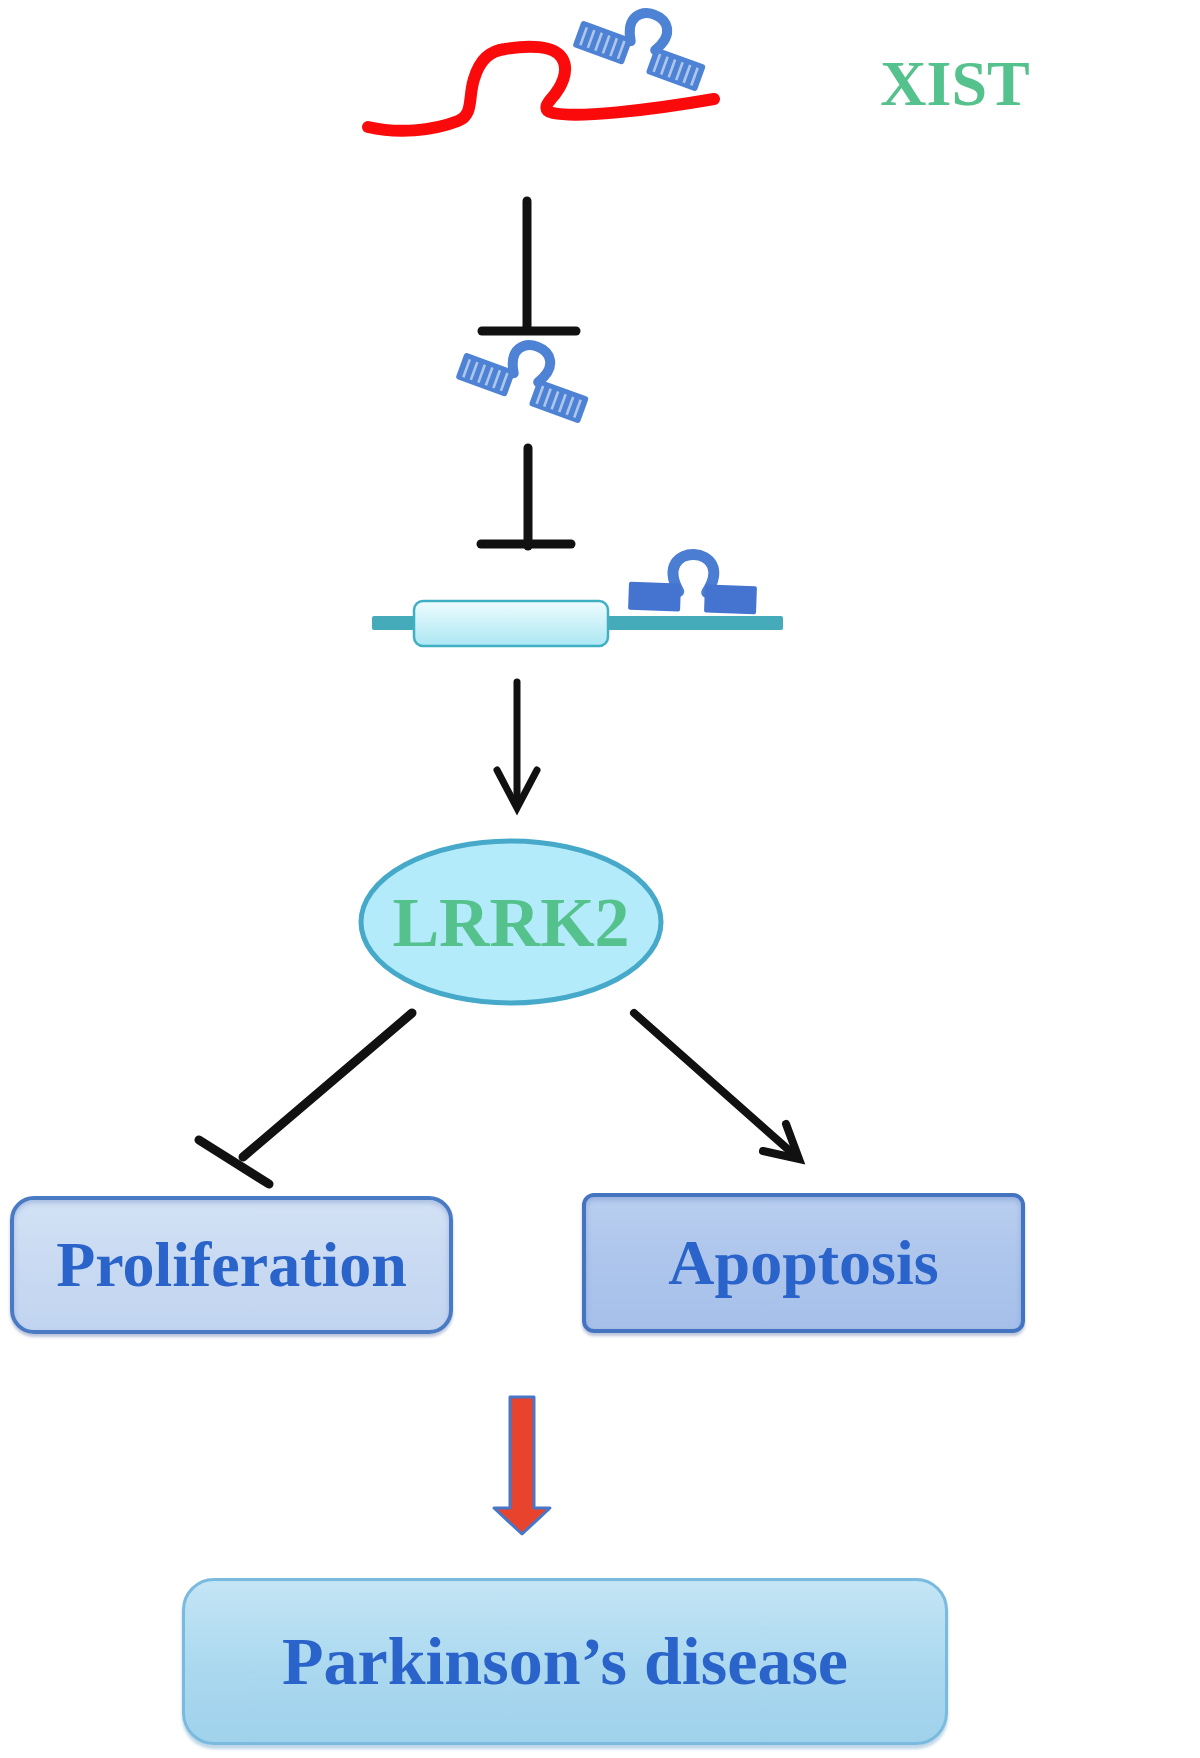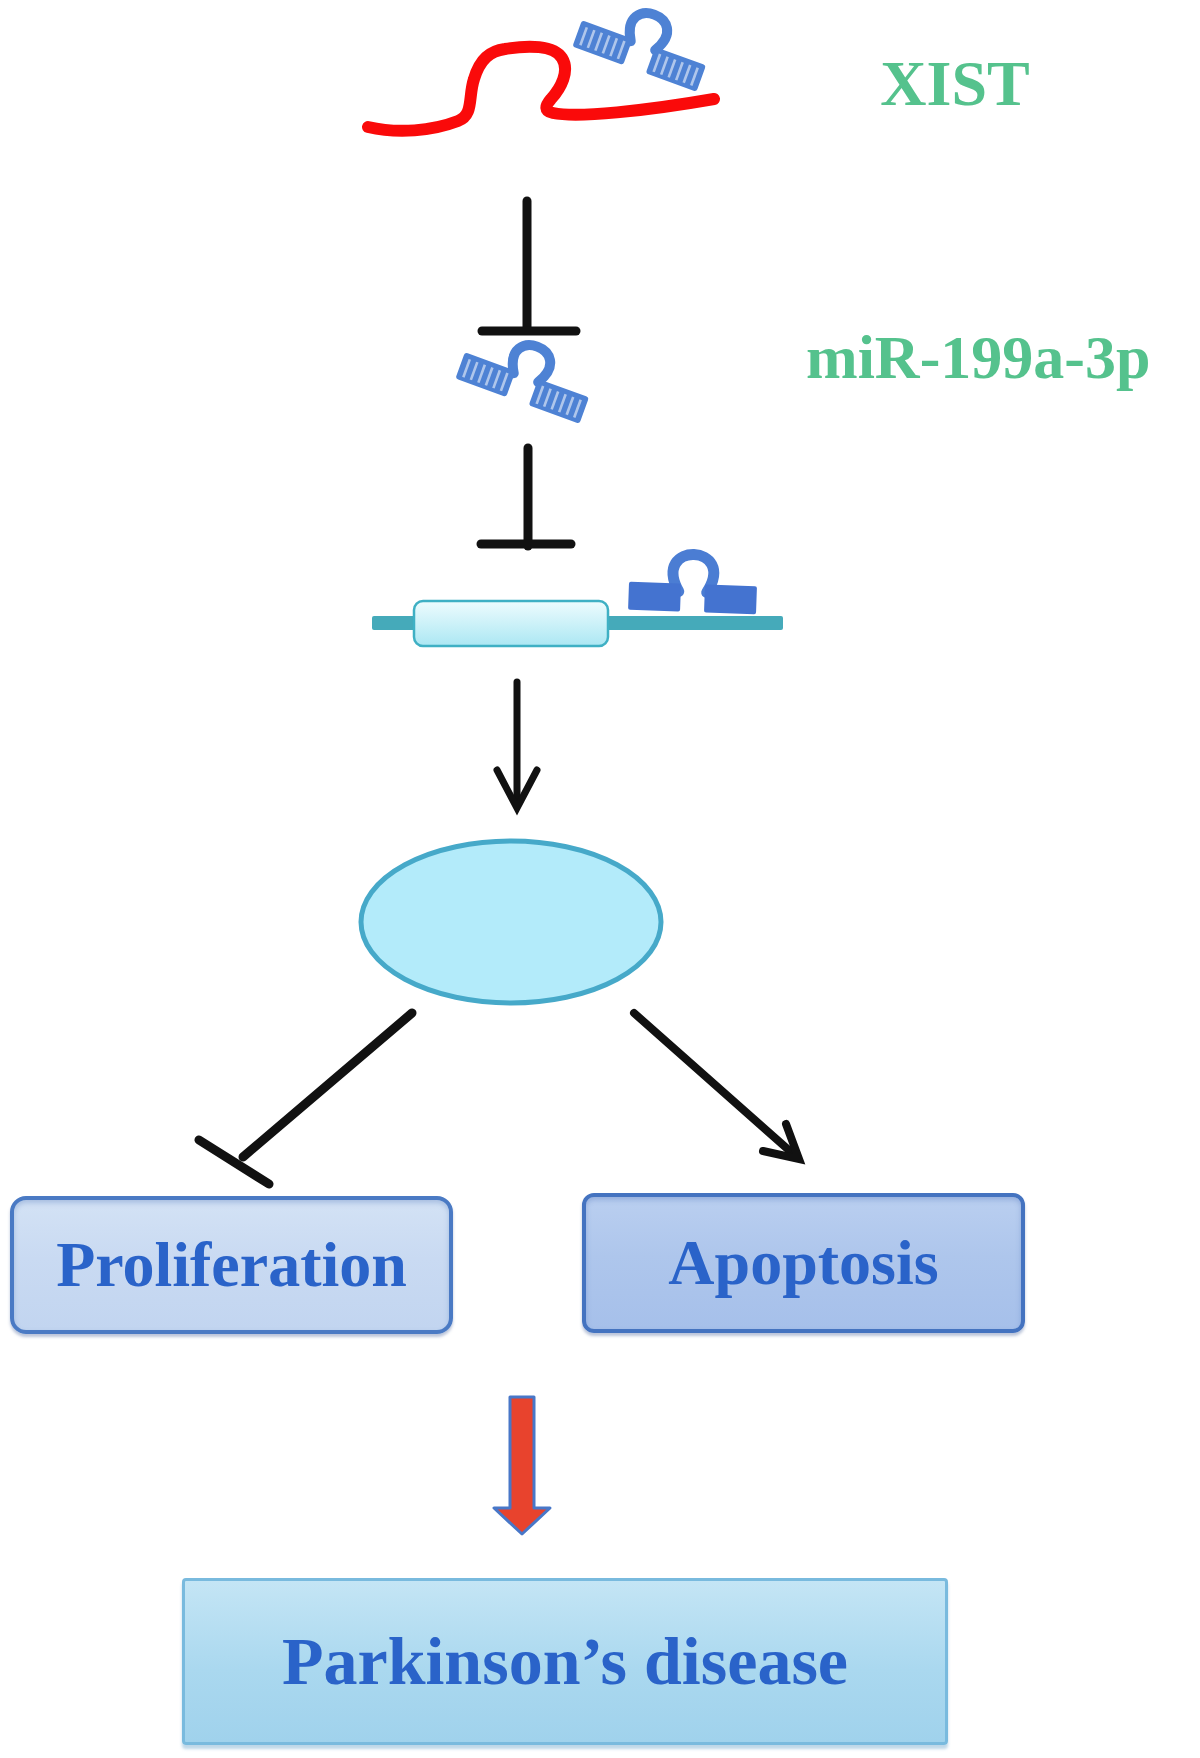--- a/index.html
+++ b/index.html
@@ -29,35 +29,35 @@
   .node-box{
     position:absolute;
     display:flex;align-items:center;justify-content:center;
     font-weight:bold;
     color:#2a63c9;
     box-sizing:border-box;
   }
   .box-proliferation{
     left:10px;top:1196px;width:443px;height:138px;
     background:linear-gradient(180deg,#d3e2f5 0%,#c9daf2 45%,#c2d5f0 100%);
-    border:4px solid #4a7ac4;border-radius:16px;
+    border:4px solid #4a7ac4;border-radius:24px;
     box-shadow:0 3px 3px rgba(60,90,150,.35), inset 0 3px 5px rgba(90,125,190,.35);
     font-size:64px;
   }
   .box-apoptosis{
     left:582px;top:1193px;width:443px;height:140px;
     background:linear-gradient(180deg,#bacff0 0%,#aec6ec 45%,#a6c0ea 100%);
     border:4px solid #4473c0;border-radius:12px;
     box-shadow:0 3px 3px rgba(60,90,150,.35), inset 0 3px 5px rgba(80,115,185,.35);
     font-size:64px;
   }
   .box-parkinsons{
     left:182px;top:1578px;width:766px;height:167px;
     background:linear-gradient(180deg,#c4e5f5 0%,#aad8ef 55%,#a0d2ec 100%);
-    border:3px solid #79bade;border-radius:4px;
+    border:3px solid #79bade;border-radius:32px;
     box-shadow:0 4px 3px rgba(70,140,190,.35);
     font-size:68px;
   }
 </style>
 </head>
 <body>
 
 <div class="canvas">
 
   <svg width="1200" height="1758" viewBox="0 0 1200 1758">
@@ -133,22 +133,22 @@
 
     <g stroke="#111111" stroke-width="8" stroke-linecap="round" fill="none">
       <line x1="634" y1="1013" x2="791" y2="1152"></line>
       <polyline points="763,1151 799,1159 786,1124"></polyline>
     </g>
 
     <polygon points="510,1397 534,1397 534,1508 550,1508 522,1534 494,1508 510,1508" fill="#e8432d" stroke="#4877c8" stroke-width="3" stroke-linejoin="round"></polygon>
   </svg>
 
   <div class="lbl green lbl-xist">XIST</div>
-  <div class="lbl green lbl-mir">miR-199a-3p</div>
 
+  <div class="lrrk2-text">LRRK2</div>
 
   <div class="node-box box-proliferation">
     <span>Proliferation</span>
   </div>
   <div class="node-box box-apoptosis">
     <span>Apoptosis</span>
   </div>
   <div class="node-box box-parkinsons">
     <span>Parkinson’s disease</span>
   </div>

